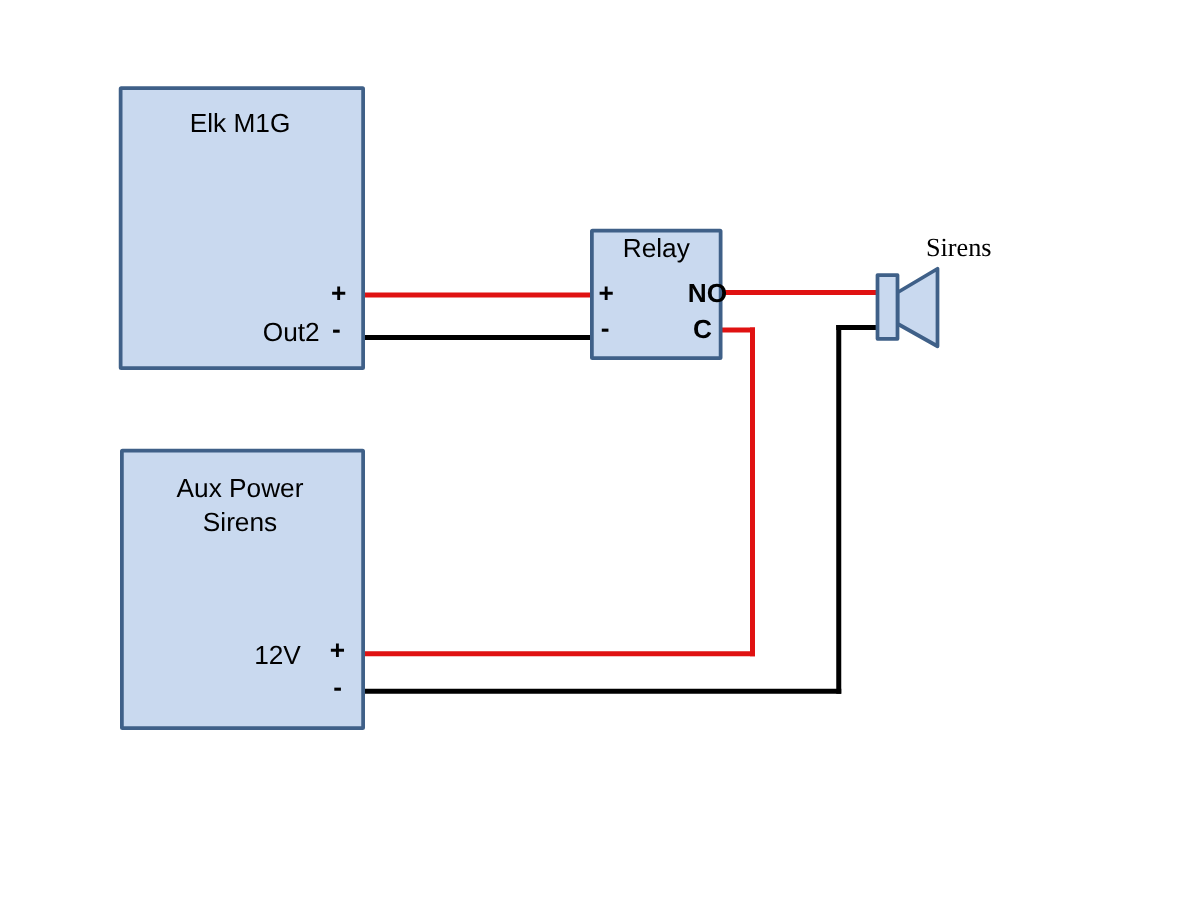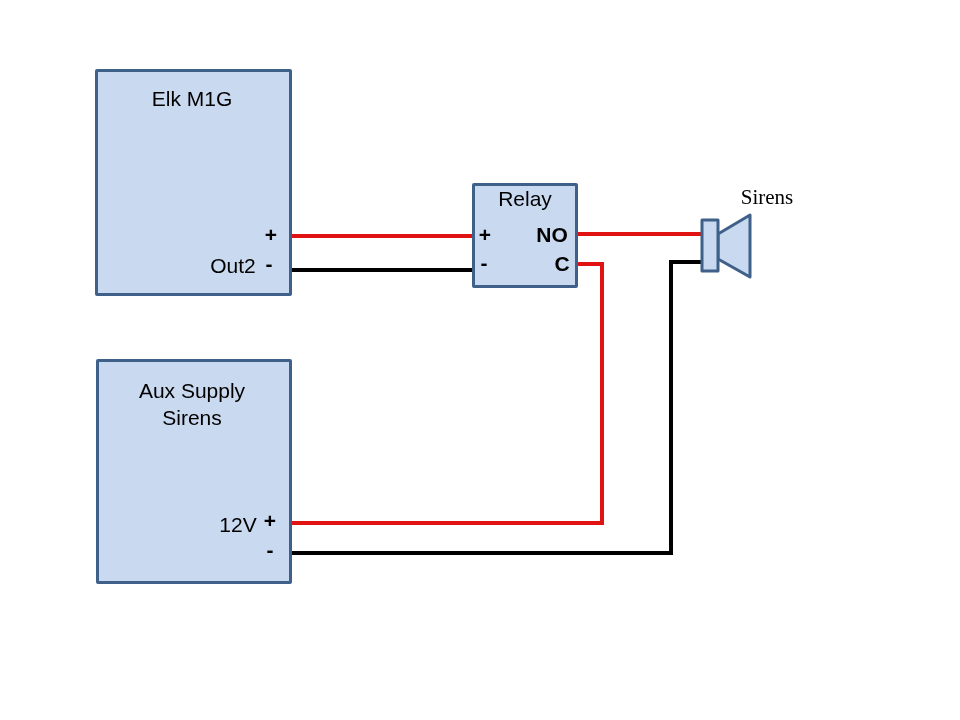--- a/index.html
+++ b/index.html
@@ -52,27 +52,27 @@
   <div class="box" style="left:95px; top:69px; width:197px; height:227px;"></div>
   <div class="lbl" style="left:192px; top:99px;">Elk M1G</div>
   <div class="lbl" style="left:233px; top:266px;">Out2</div>
   <div class="lbl bold" style="left:271px; top:235px;">+</div>
   <div class="lbl bold" style="left:269px; top:264px;">-</div>
 
   <div class="box" style="left:472px; top:183px; width:106px; height:105px;"></div>
   <div class="lbl" style="left:525px; top:199px;">Relay</div>
   <div class="lbl bold" style="left:485px; top:235px;">+</div>
   <div class="lbl bold" style="left:484px; top:263px;">-</div>
-  <div class="lbl bold" style="left:552px; top:235px;">NO</div>
+  <div class="lbl bold" style="left:566px; top:235px;">NO</div>
   <div class="lbl bold" style="left:562px; top:264px;">C</div>
 
   <div class="box" style="left:96px; top:359px; width:196px; height:225px;"></div>
-  <div class="lbl" style="left:192px; top:391px;">Aux Supply</div>
+  <div class="lbl" style="left:192px; top:391px;">Aux Power</div>
   <div class="lbl" style="left:192px; top:418px;">Sirens</div>
-  <div class="lbl" style="left:238px; top:525px;">12V</div>
+  <div class="lbl" style="left:222px; top:525px;">12V</div>
   <div class="lbl bold" style="left:270px; top:521px;">+</div>
   <div class="lbl bold" style="left:270px; top:550px;">-</div>
 
   <div class="lbl" style="left:767px; top:198px;font-family:Liberation Serif, serif;">Sirens</div>
   <svg class="speaker" width="72" height="84" viewBox="0 0 72 84">
     <polygon points="25,28 57,9 57,71 25,53" style="fill:var(--box-fill,#c9d9ef); stroke:var(--box-border,#3f6088); stroke-width:3; stroke-linejoin:round;"></polygon>
     <rect x="9" y="14" width="16" height="51" style="fill:var(--box-fill,#c9d9ef); stroke:var(--box-border,#3f6088); stroke-width:3; stroke-linejoin:round;"></rect>
   </svg>
 
 </div>

